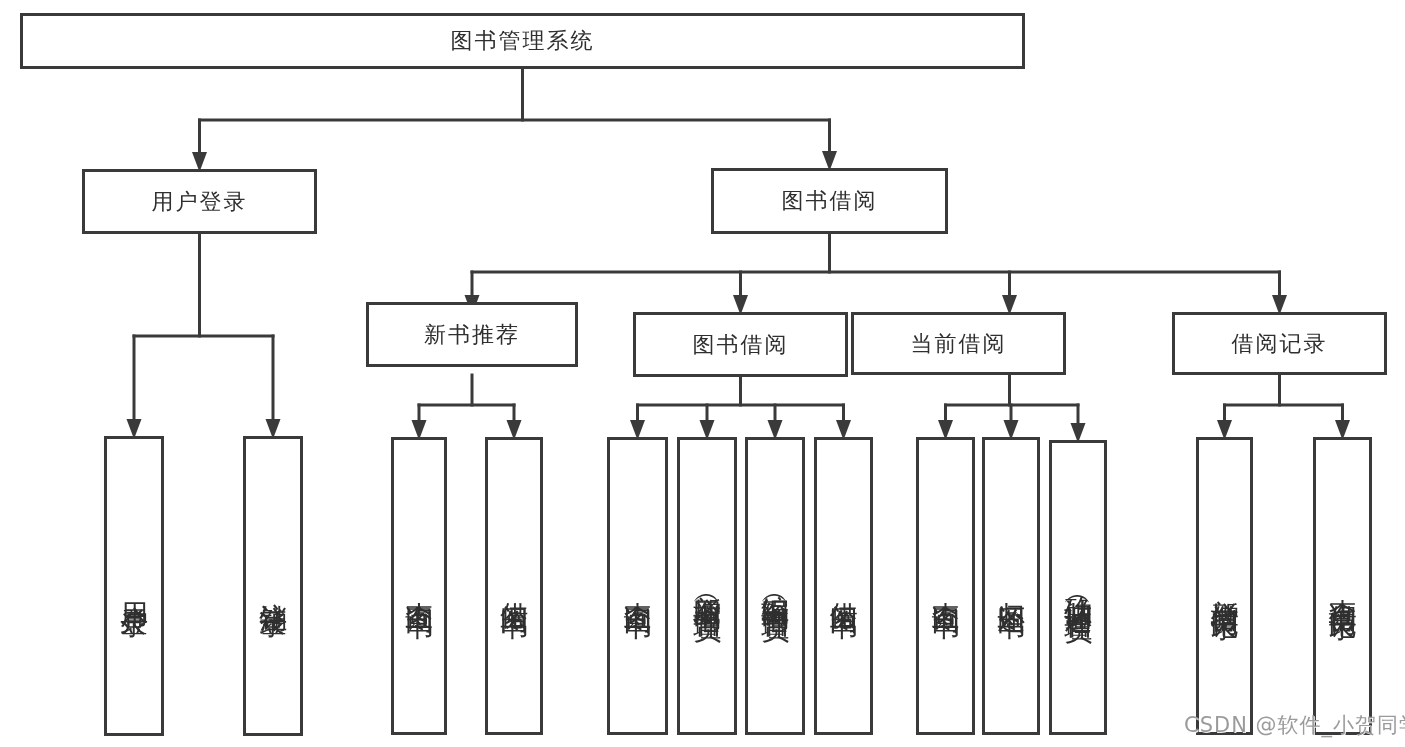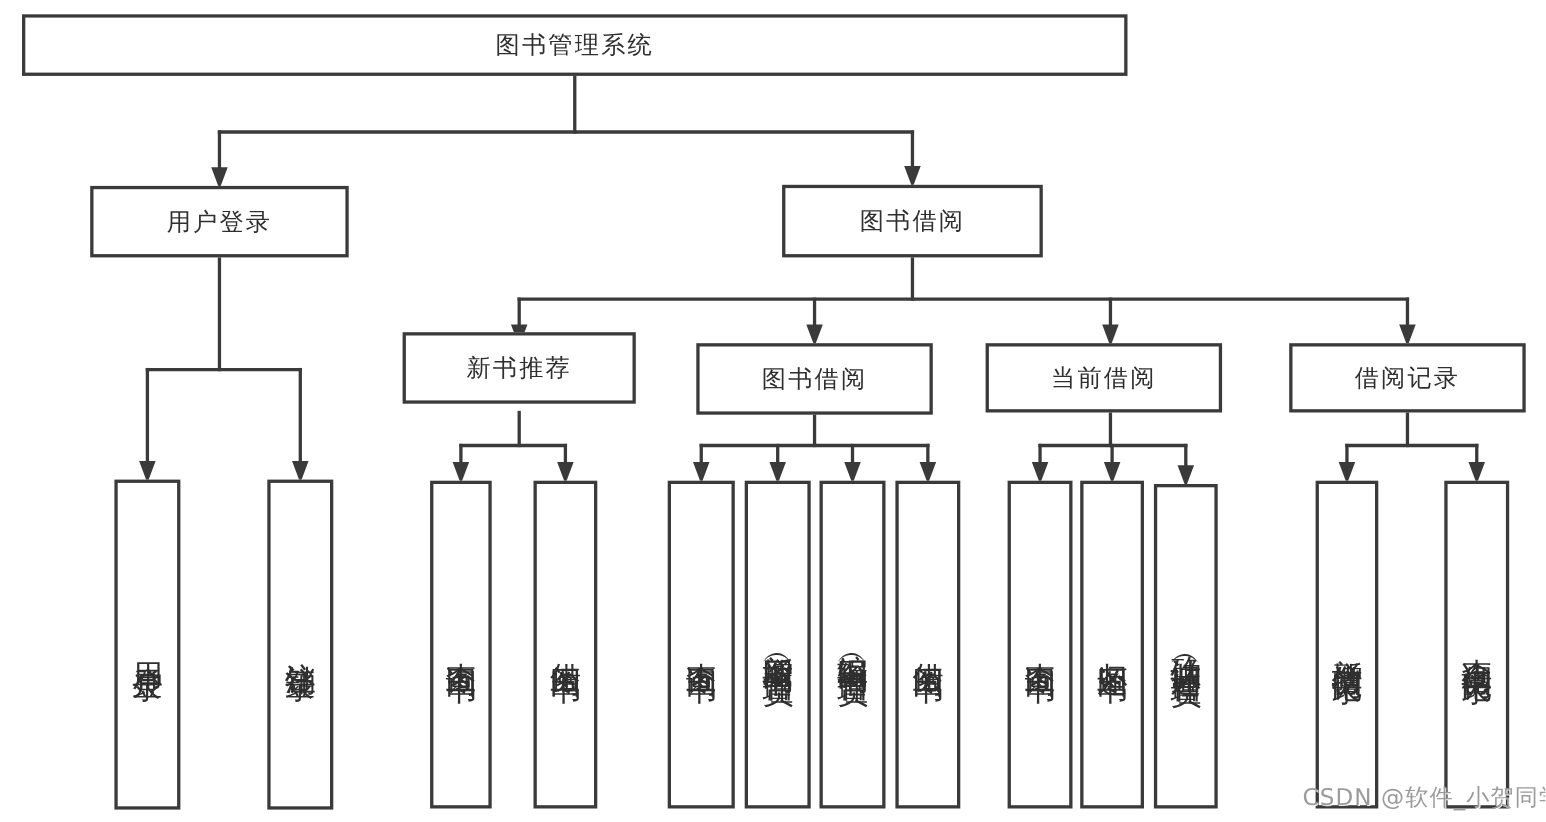--- a/index.html
+++ b/index.html
@@ -115,21 +115,21 @@
       <polygon points="1335,420 1350,420 1342.5,440" fill="#3a3a3a"></polygon>
     </svg>
   <div id="nodes">
       <div class="node h" style="left: 20px; top: 13px; width: 1005px; height: 56px; border-color: rgb(58, 58, 58); color: rgb(47, 47, 47);">图书管理系统</div>
       <div class="node h" style="left: 82px; top: 169px; width: 235px; height: 65px; border-color: rgb(58, 58, 58); color: rgb(47, 47, 47);">用户登录</div>
       <div class="node h" style="left: 711px; top: 168px; width: 237px; height: 66px; border-color: rgb(58, 58, 58); color: rgb(47, 47, 47);">图书借阅</div>
       <div class="node v" style="left: 104px; top: 436px; width: 60px; height: 300px; border-color: rgb(58, 58, 58); color: rgb(47, 47, 47);">用户登录</div>
       <div class="node v" style="left: 243px; top: 436px; width: 60px; height: 300px; border-color: rgb(58, 58, 58); color: rgb(47, 47, 47);">注销登录</div>
       <div class="node h" style="left: 366px; top: 302px; width: 212px; height: 65px; border-color: rgb(58, 58, 58); color: rgb(47, 47, 47);">新书推荐</div>
       <div class="node h" style="left: 633px; top: 312px; width: 215px; height: 65px; border-color: rgb(58, 58, 58); color: rgb(47, 47, 47); font-family: Liberation Serif, serif;">图书借阅</div>
-      <div class="node h" style="left: 896px; top: 312px; width: 215px; height: 63px; border-color: rgb(58, 58, 58); color: rgb(47, 47, 47);">当前借阅</div>
+      <div class="node h" style="left: 851px; top: 312px; width: 215px; height: 63px; border-color: rgb(58, 58, 58); color: rgb(47, 47, 47);">当前借阅</div>
       <div class="node h" style="left: 1172px; top: 312px; width: 215px; height: 63px; border-color: rgb(58, 58, 58); color: rgb(47, 47, 47); text-align: right;">借阅记录</div>
       <div class="node v" style="left: 391px; top: 437px; width: 56px; height: 298px; border-color: rgb(58, 58, 58); color: rgb(47, 47, 47);">查询图书</div>
       <div class="node v" style="left: 485px; top: 437px; width: 58px; height: 298px; border-color: rgb(58, 58, 58); color: rgb(47, 47, 47);">借阅图书</div>
       <div class="node v" style="left: 607px; top: 437px; width: 61px; height: 298px; border-color: rgb(58, 58, 58); color: rgb(47, 47, 47);">查询图书</div>
       <div class="node v" style="left: 677px; top: 437px; width: 60px; height: 298px; border-color: rgb(58, 58, 58); color: rgb(47, 47, 47);">新增图书（管理员）</div>
       <div class="node v" style="left: 745px; top: 437px; width: 60px; height: 298px; border-color: rgb(58, 58, 58); color: rgb(47, 47, 47);">编辑图书（管理员）</div>
       <div class="node v" style="left: 814px; top: 437px; width: 59px; height: 298px; border-color: rgb(58, 58, 58); color: rgb(47, 47, 47);">借阅图书</div>
       <div class="node v" style="left: 916px; top: 437px; width: 59px; height: 298px; border-color: rgb(58, 58, 58); color: rgb(47, 47, 47);">查询图书</div>
       <div class="node v" style="left: 982px; top: 437px; width: 58px; height: 298px; border-color: rgb(58, 58, 58); color: rgb(47, 47, 47);">归还图书</div>
       <div class="node v" style="left: 1049px; top: 440px; width: 58px; height: 295px; border-color: rgb(58, 58, 58); color: rgb(47, 47, 47);">确认归还（管理员）</div>

